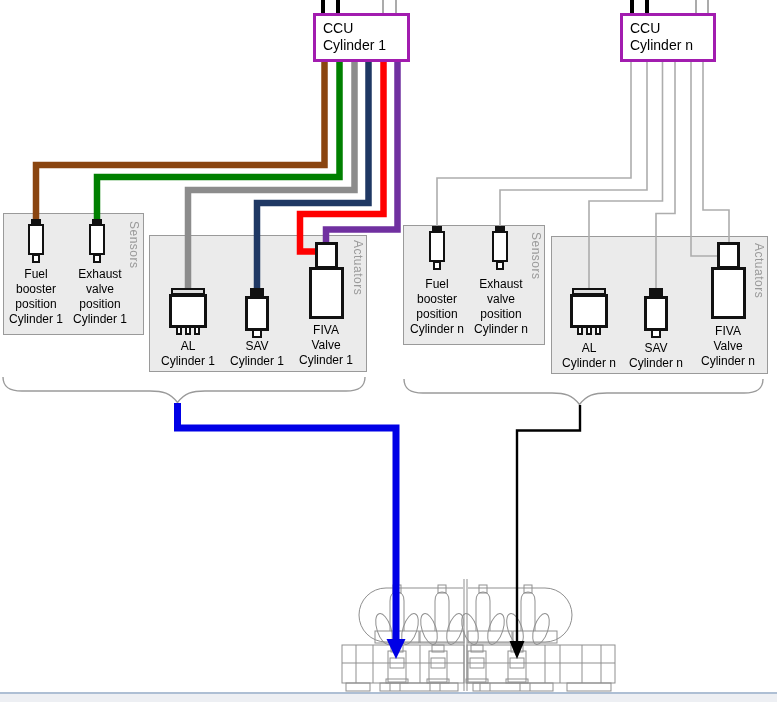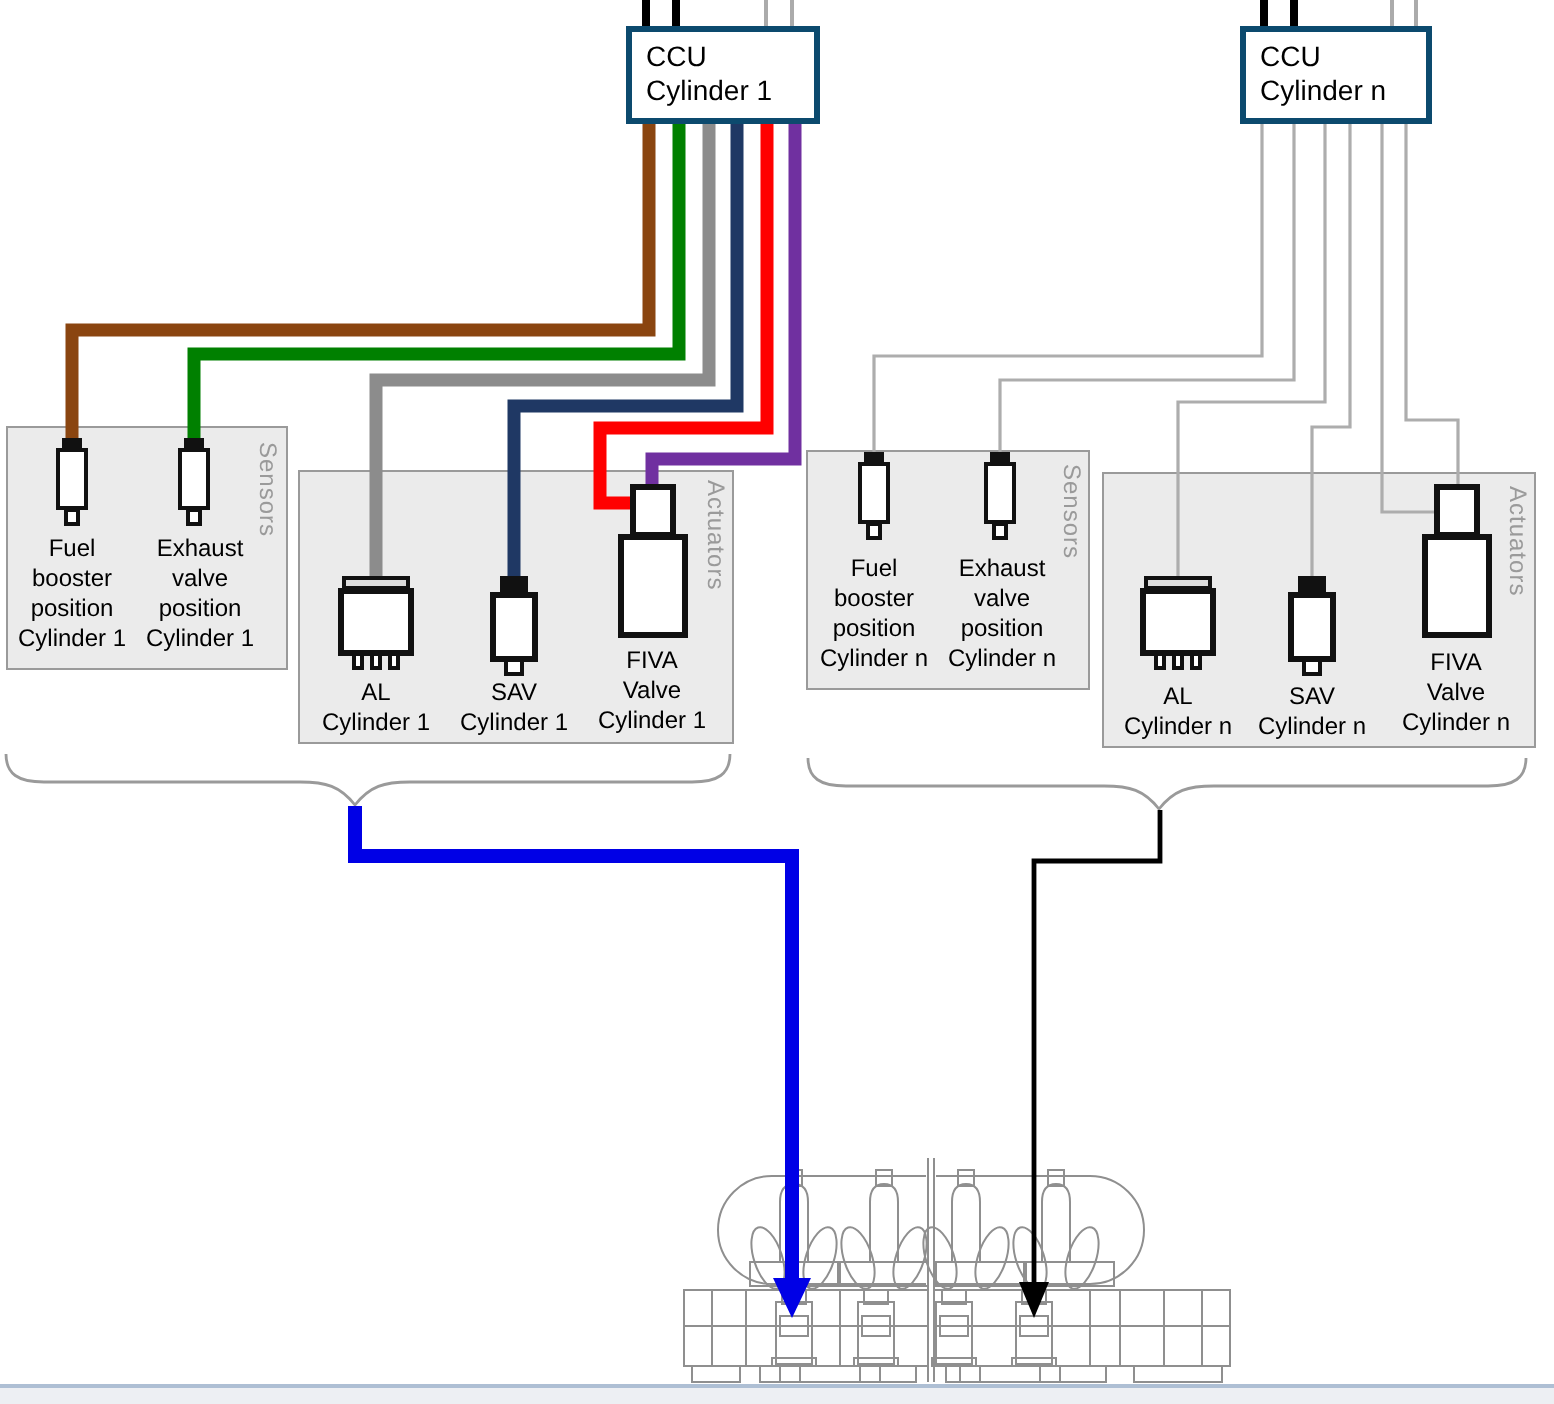--- a/index.html
+++ b/index.html
@@ -1,19 +1,19 @@
 <!DOCTYPE html>
 <html><head>
 <meta charset="utf-8">
 <style>
   html,body{margin:0;padding:0;background:#fff;}
   .canvas{position:relative;width:777px;height:702px;background:#fff;overflow:hidden;
           font-family:"Liberation Sans",sans-serif;color:#000;}
   .gbox{position:absolute;background:#ebebeb;border:1px solid #9a9a9a;box-sizing:border-box;z-index:1;}
-  .ccu{position:absolute;background:#fff;border:3px solid #0c4a6e;box-sizing:border-box;z-index:5;
+  .ccu{position:absolute;background:#fff;border:3px solid #a21caf;box-sizing:border-box;z-index:5;
        font-size:14px;line-height:17px;padding:4px 0 0 7px;}
   .lbl{position:absolute;font-size:12px;line-height:15px;text-align:center;z-index:2;}
   .vlbl{position:absolute;font-size:12px;color:#9a9a9a;white-space:nowrap;letter-spacing:.5px;
         transform:rotate(90deg);transform-origin:0 0;z-index:2;}
   .sym{position:absolute;box-sizing:border-box;z-index:4;}
   .wht{background:#fff;border:2px solid #111;}
   .wht3{background:#fff;border:3px solid #111;}
   .blk{background:#111;}
   .lid{background:#ddd;border:2px solid #111;}
   svg.overlay{position:absolute;left:0;top:0;z-index:3;pointer-events:none;}

